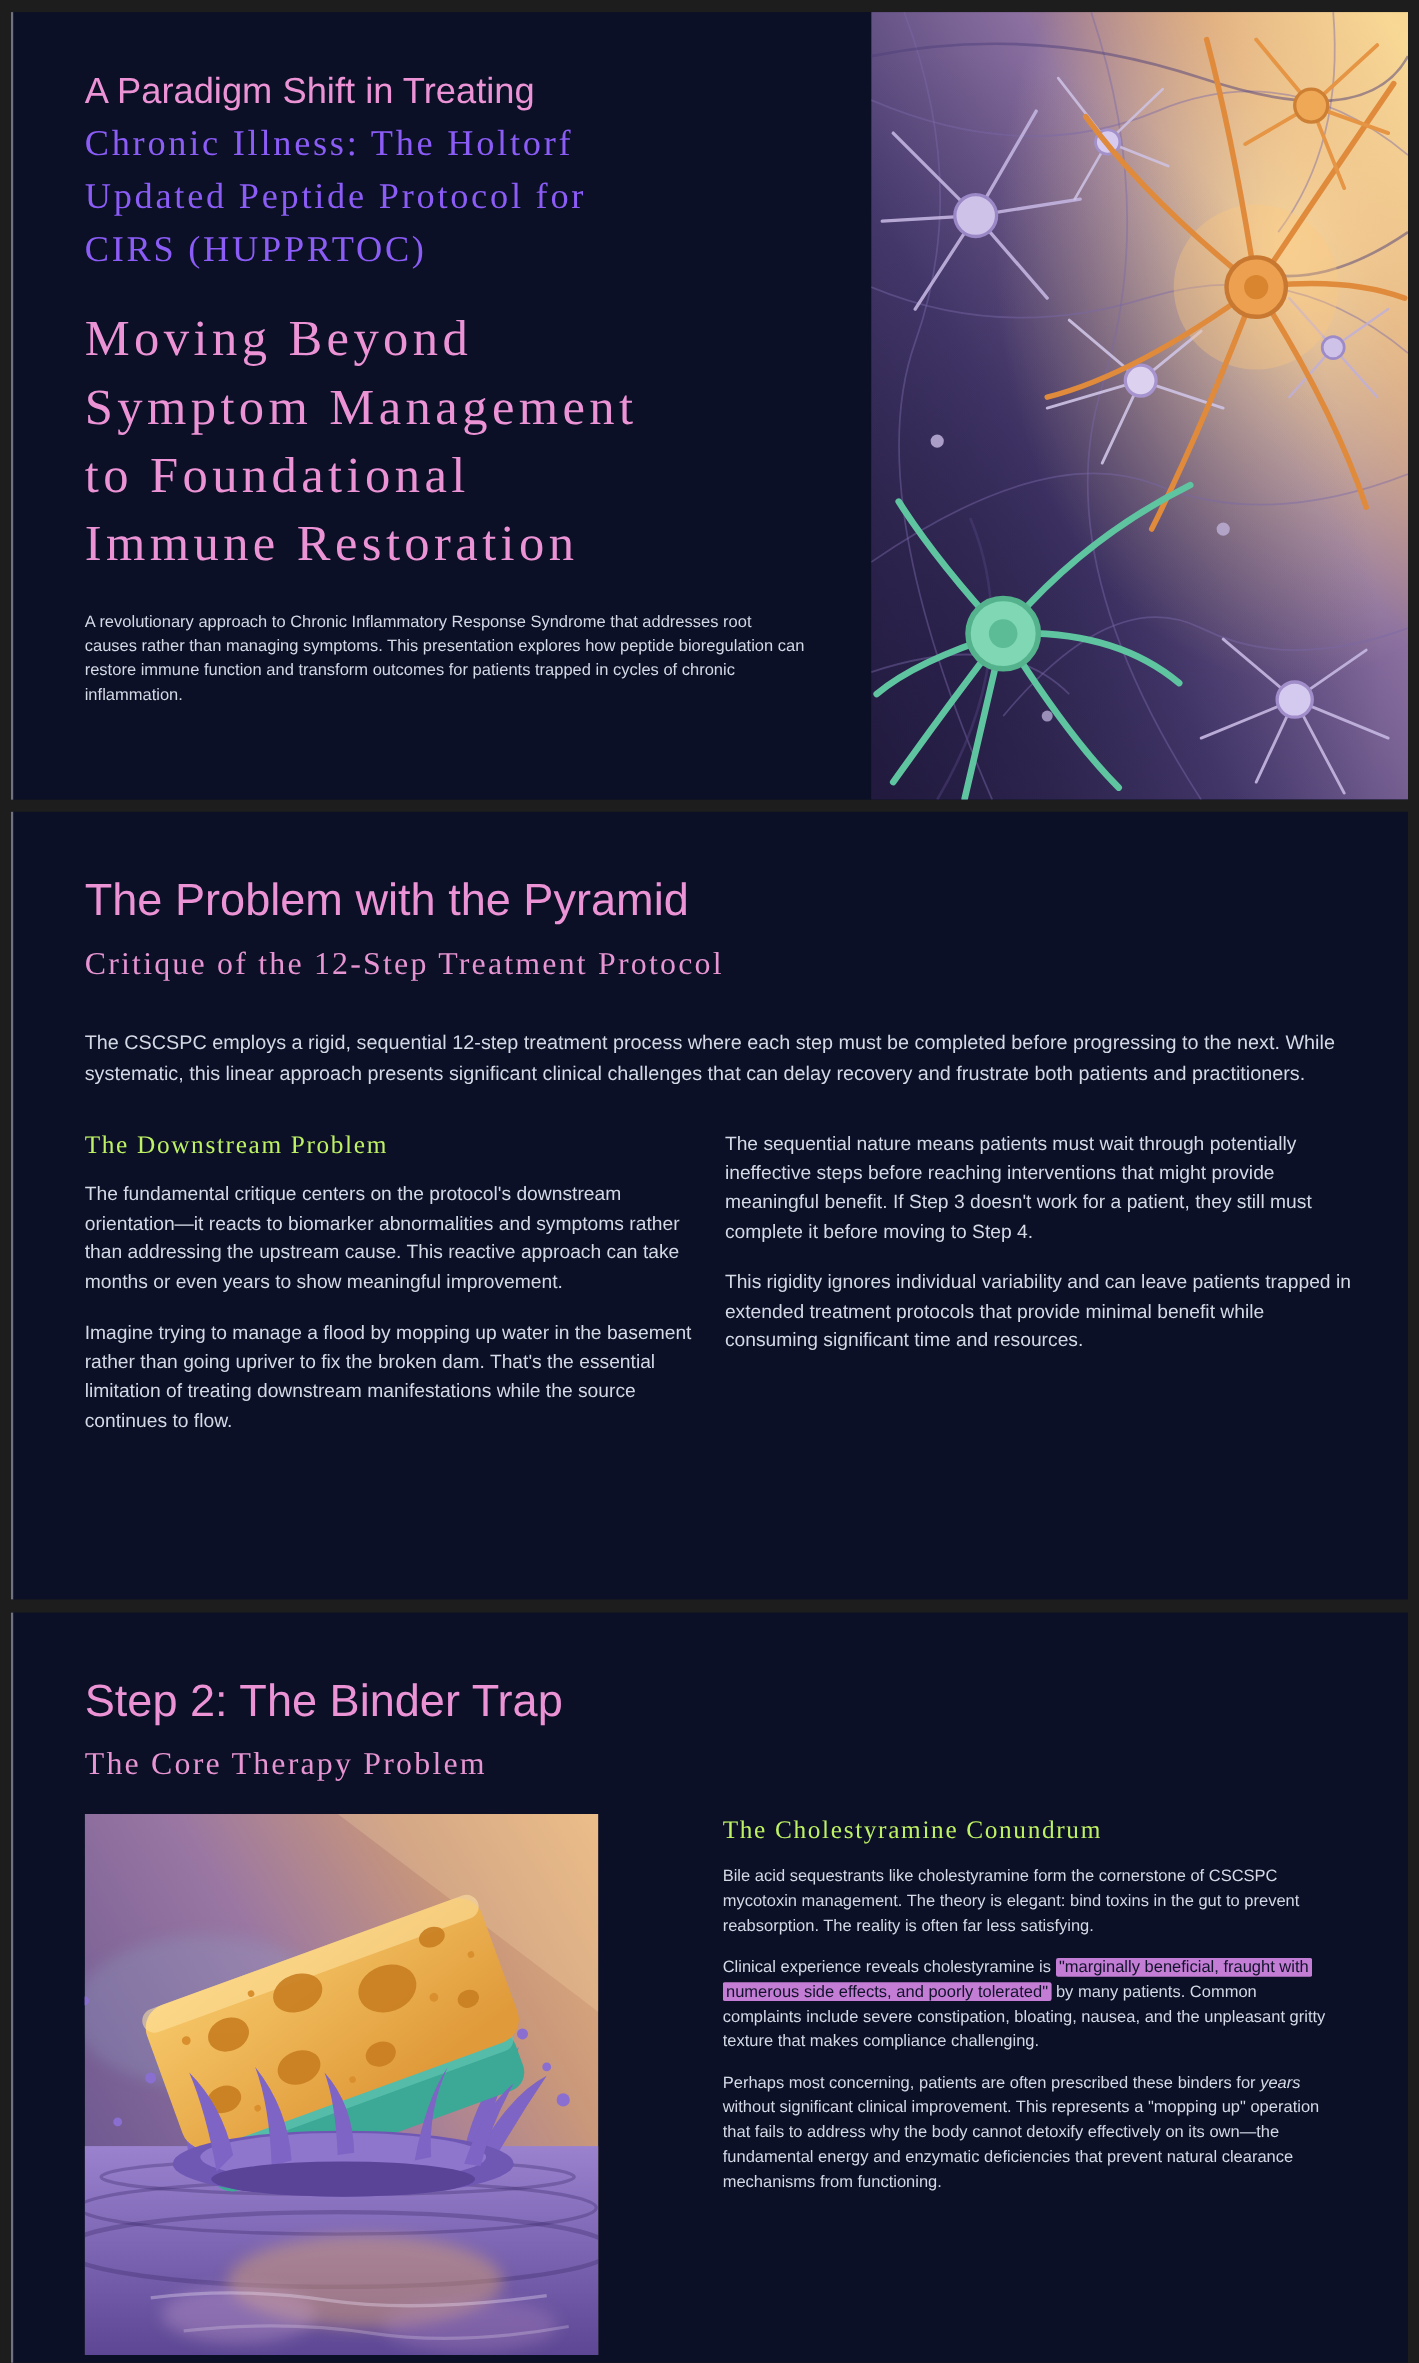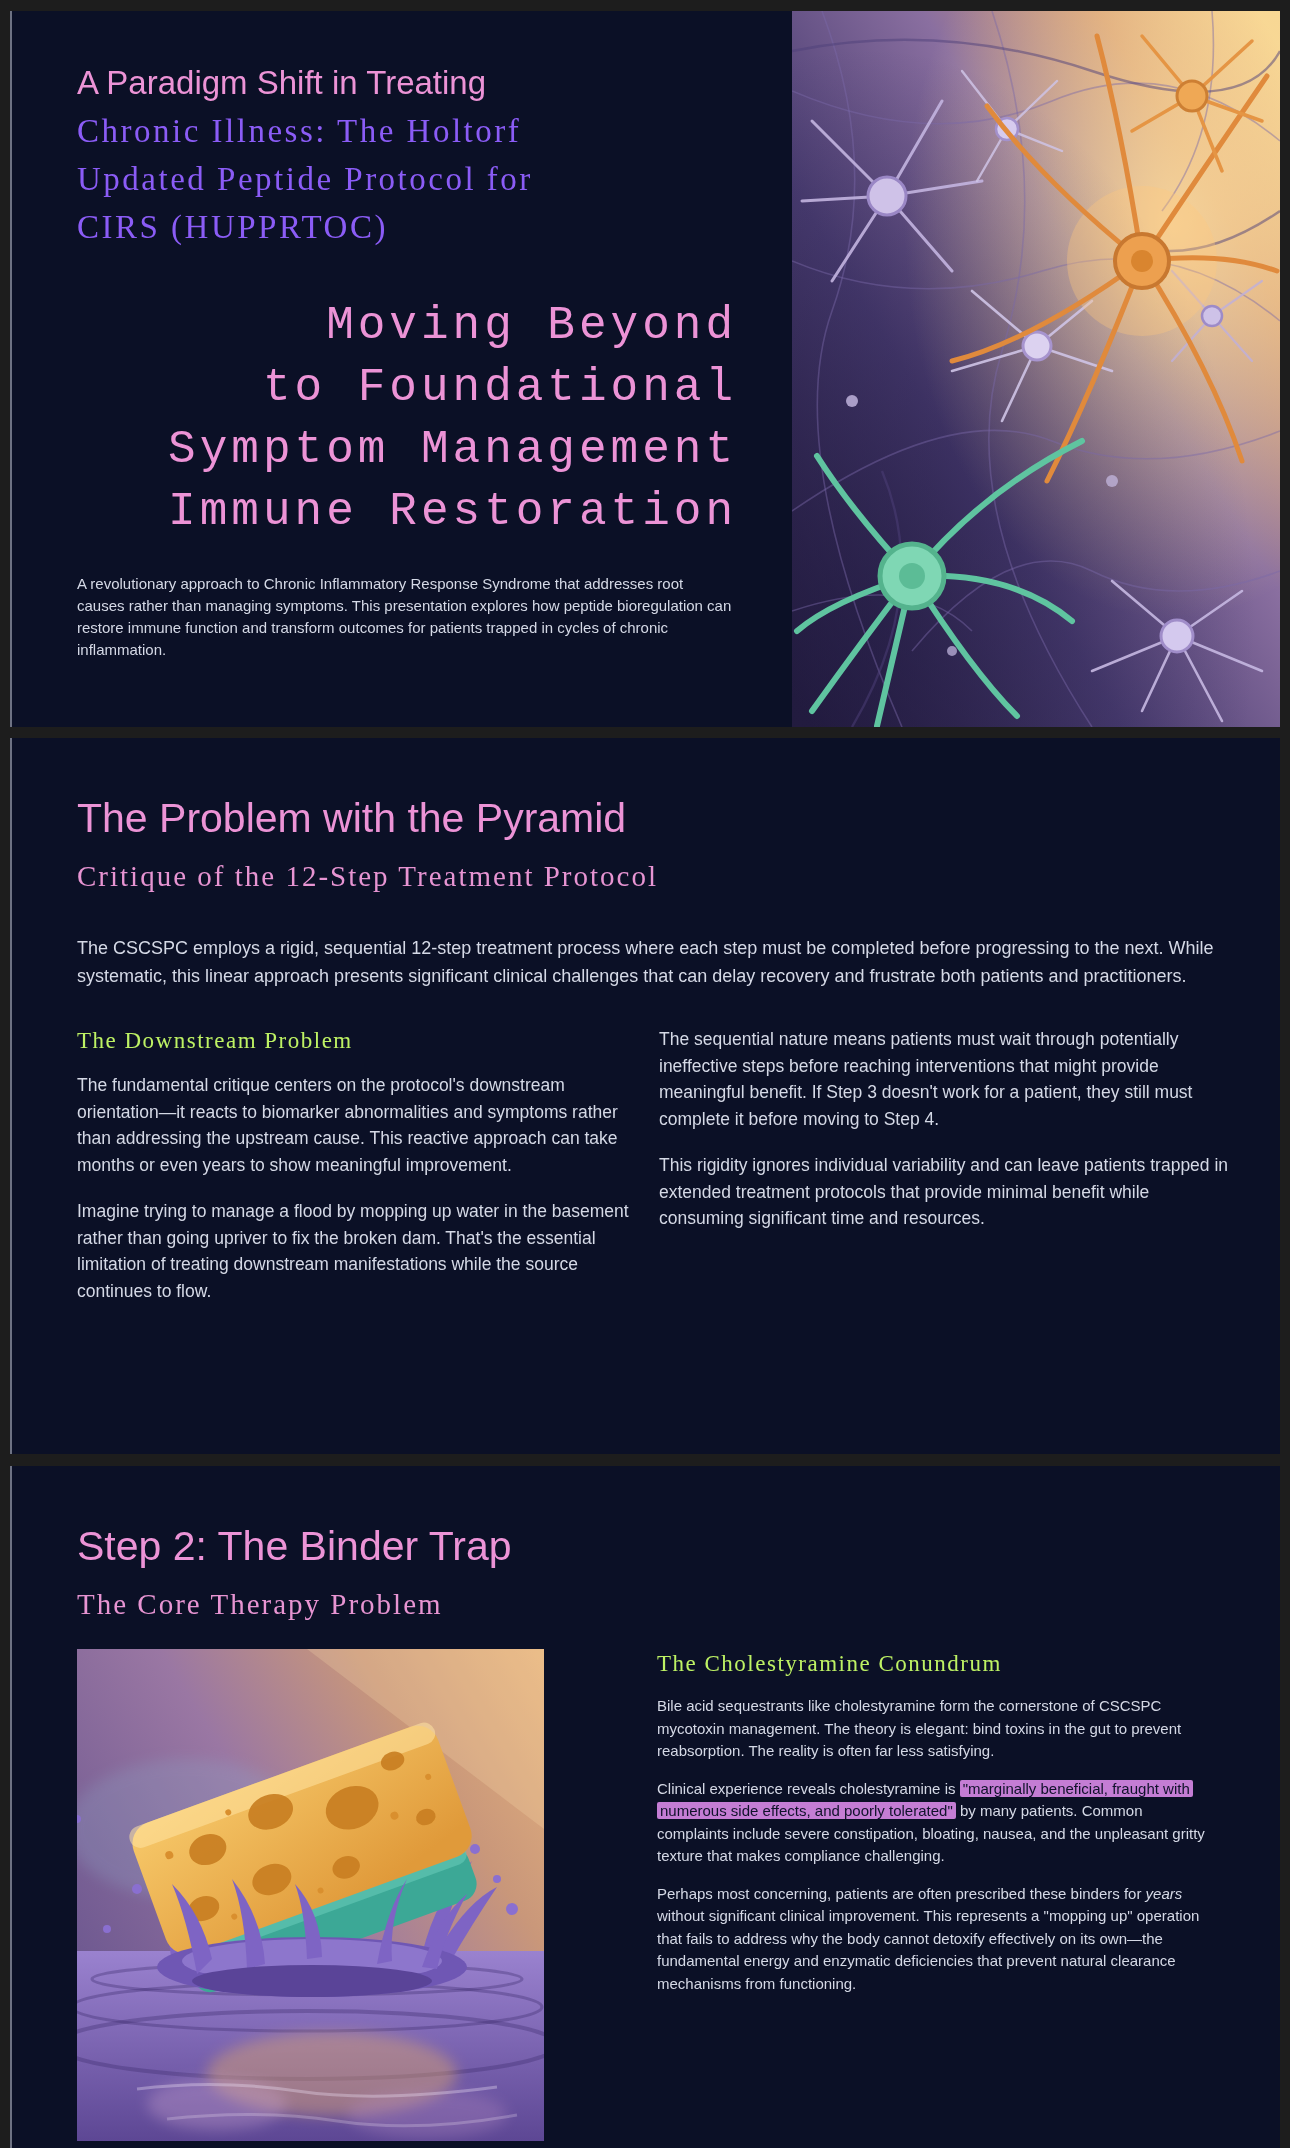--- a/index.html
+++ b/index.html
@@ -24,23 +24,23 @@
   
   .s1-left{flex:1;padding:48px 55px 0 65px;box-sizing:border-box;}
   .s1-title-sans{
     color:#ec93d6;font-size:33px;line-height:48px;font-weight:400;
   }
   .s1-title-serif{
     font-family:"Liberation Serif", serif;
     color:#8b5cf6;font-size:33px;line-height:48px;letter-spacing:2.5px;
   }
   .s1-headline{
-    margin-top:44px;
-    font-family:Liberation Mono, monospace;
-    color:#ec93d6;font-size:46px;line-height:62px;letter-spacing:4px;text-align:right;
+    margin-top:26px;
+    font-family:Liberation Serif, serif;
+    color:#ec93d6;font-size:46px;line-height:62px;letter-spacing:4px;
   }
   .s1-para{
     margin-top:30px;max-width:655px;
     color:#d5d9e6;font-size:15px;line-height:22px;
   }
   .s1-image{width:488px;height:716px;flex:0 0 auto;}
   .s1-image svg{display:block;width:100%;height:100%;}
 
   
   .h1-sans{color:#ec93d6;font-size:41px;line-height:49px;font-weight:400;margin:0;}
@@ -84,22 +84,22 @@
 <body>
 
 <section class="slide" id="slide1">
   <div class="s1-left">
     <div class="s1-title-sans">A Paradigm Shift in Treating</div>
     <div class="s1-title-serif">Chronic Illness: The Holtorf</div>
     <div class="s1-title-serif">Updated Peptide Protocol for</div>
     <div class="s1-title-serif">CIRS (HUPPRTOC)</div>
     <div class="s1-headline">
       <div>Moving Beyond</div>
+      <div>Symptom Management</div>
       <div>to Foundational</div>
-      <div>Symptom Management</div>
       <div>Immune Restoration</div>
     </div>
     <div class="s1-para body-text">A revolutionary approach to Chronic Inflammatory Response Syndrome that addresses root causes rather than managing symptoms. This presentation explores how peptide bioregulation can restore immune function and transform outcomes for patients trapped in cycles of chronic inflammation.</div>
   </div>
 
   <div class="s1-image">
     <svg viewBox="0 0 488 716" preserveAspectRatio="none" aria-hidden="true">
       <defs>
         <linearGradient id="nbg" x1="0" y1="0.95" x2="1" y2="0.05">
           <stop offset="0" stop-color="#241d3e"></stop>

